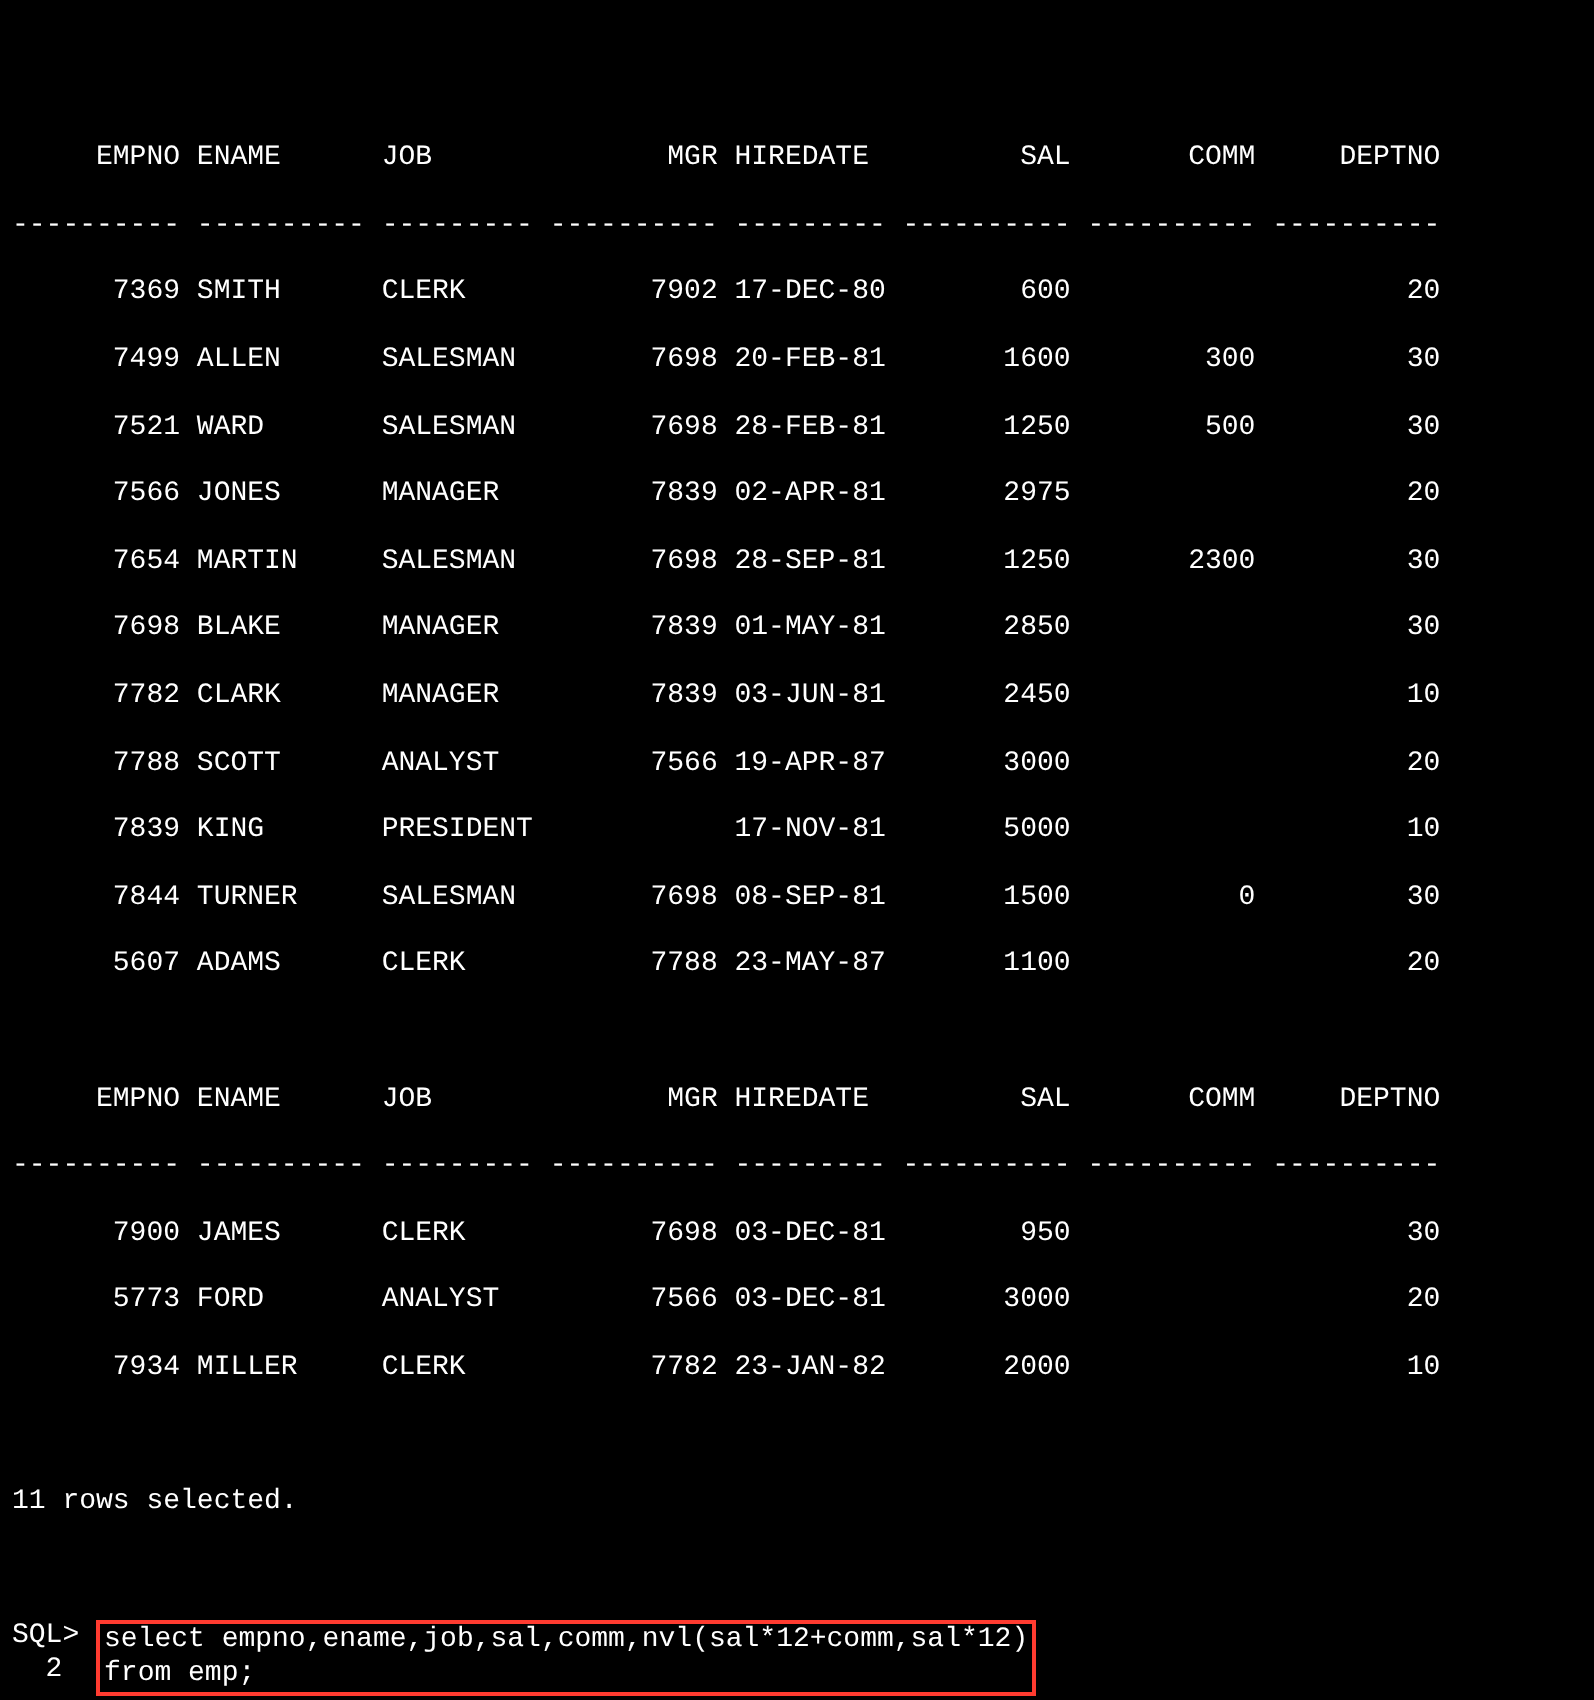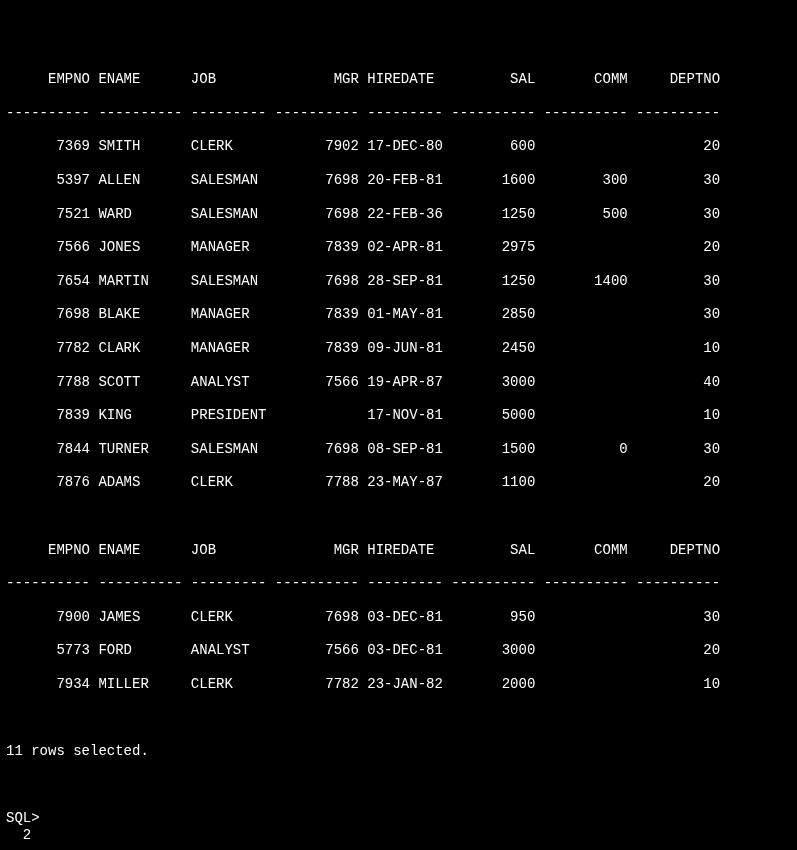--- a/index.html
+++ b/index.html
@@ -32,41 +32,42 @@
 }
 </style>
 </head>
 <body>
 
 
 
 <span class="hdr-line">     EMPNO ENAME      JOB              MGR HIREDATE         SAL       COMM     DEPTNO</span>
 <span class="sep-line">---------- ---------- --------- ---------- --------- ---------- ---------- ----------</span>
 <span class="row-line">      7369 SMITH      CLERK           7902 17-DEC-80        600                    20</span>
-<span class="row-line">      5397 ALLEN      SALESMAN        7698 20-FEB-81       1600        300         30</span>
-<span class="row-line">      7521 WARD       SALESMAN        7698 22-FEB-36       1250        500         30</span>
+<span class="row-line">      7499 ALLEN      SALESMAN        7698 20-FEB-81       1600        300         30</span>
+<span class="row-line">      7521 WARD       SALESMAN        7698 28-FEB-81       1250        500         30</span>
 <span class="row-line">      7566 JONES      MANAGER         7839 02-APR-81       2975                    20</span>
-<span class="row-line">      7654 MARTIN     SALESMAN        7698 28-SEP-81       1250       1400         30</span>
+<span class="row-line">      7654 MARTIN     SALESMAN        7698 28-SEP-81       1250       2300         30</span>
 <span class="row-line">      7698 BLAKE      MANAGER         7839 01-MAY-81       2850                    30</span>
-<span class="row-line">      7782 CLARK      MANAGER         7839 09-JUN-81       2450                    10</span>
-<span class="row-line">      7788 SCOTT      ANALYST         7566 19-APR-87       3000                    40</span>
+<span class="row-line">      7782 CLARK      MANAGER         7839 03-JUN-81       2450                    10</span>
+<span class="row-line">      7788 SCOTT      ANALYST         7566 19-APR-87       3000                    20</span>
 <span class="row-line">      7839 KING       PRESIDENT            17-NOV-81       5000                    10</span>
 <span class="row-line">      7844 TURNER     SALESMAN        7698 08-SEP-81       1500          0         30</span>
-<span class="row-line">      7876 ADAMS      CLERK           7788 23-MAY-87       1100                    20</span>
+<span class="row-line">      5607 ADAMS      CLERK           7788 23-MAY-87       1100                    20</span>
 <span class="blank-line"> </span>
 <span class="hdr-line">     EMPNO ENAME      JOB              MGR HIREDATE         SAL       COMM     DEPTNO</span>
 <span class="sep-line">---------- ---------- --------- ---------- --------- ---------- ---------- ----------</span>
 <span class="row-line">      7900 JAMES      CLERK           7698 03-DEC-81        950                    30</span>
 <span class="row-line">      5773 FORD       ANALYST         7566 03-DEC-81       3000                    20</span>
 <span class="row-line">      7934 MILLER     CLERK           7782 23-JAN-82       2000                    10</span>
 <span class="blank-line"> </span>
 <span class="msg-line">11 rows selected.</span>
 <span class="blank-line"> </span>
 <div class="sql-wrapper"><span class="sql-prefix"><span>SQL&gt; </span>
-<span>  2  </span></span></div>
+<span>  2  </span></span><span class="sql-box"><span>select empno,ename,job,sal,comm,nvl(sal*12+comm,sal*12)</span>
+<span>from emp;</span></span></div>
 
 
 
 
 
 
 
 
 
 

